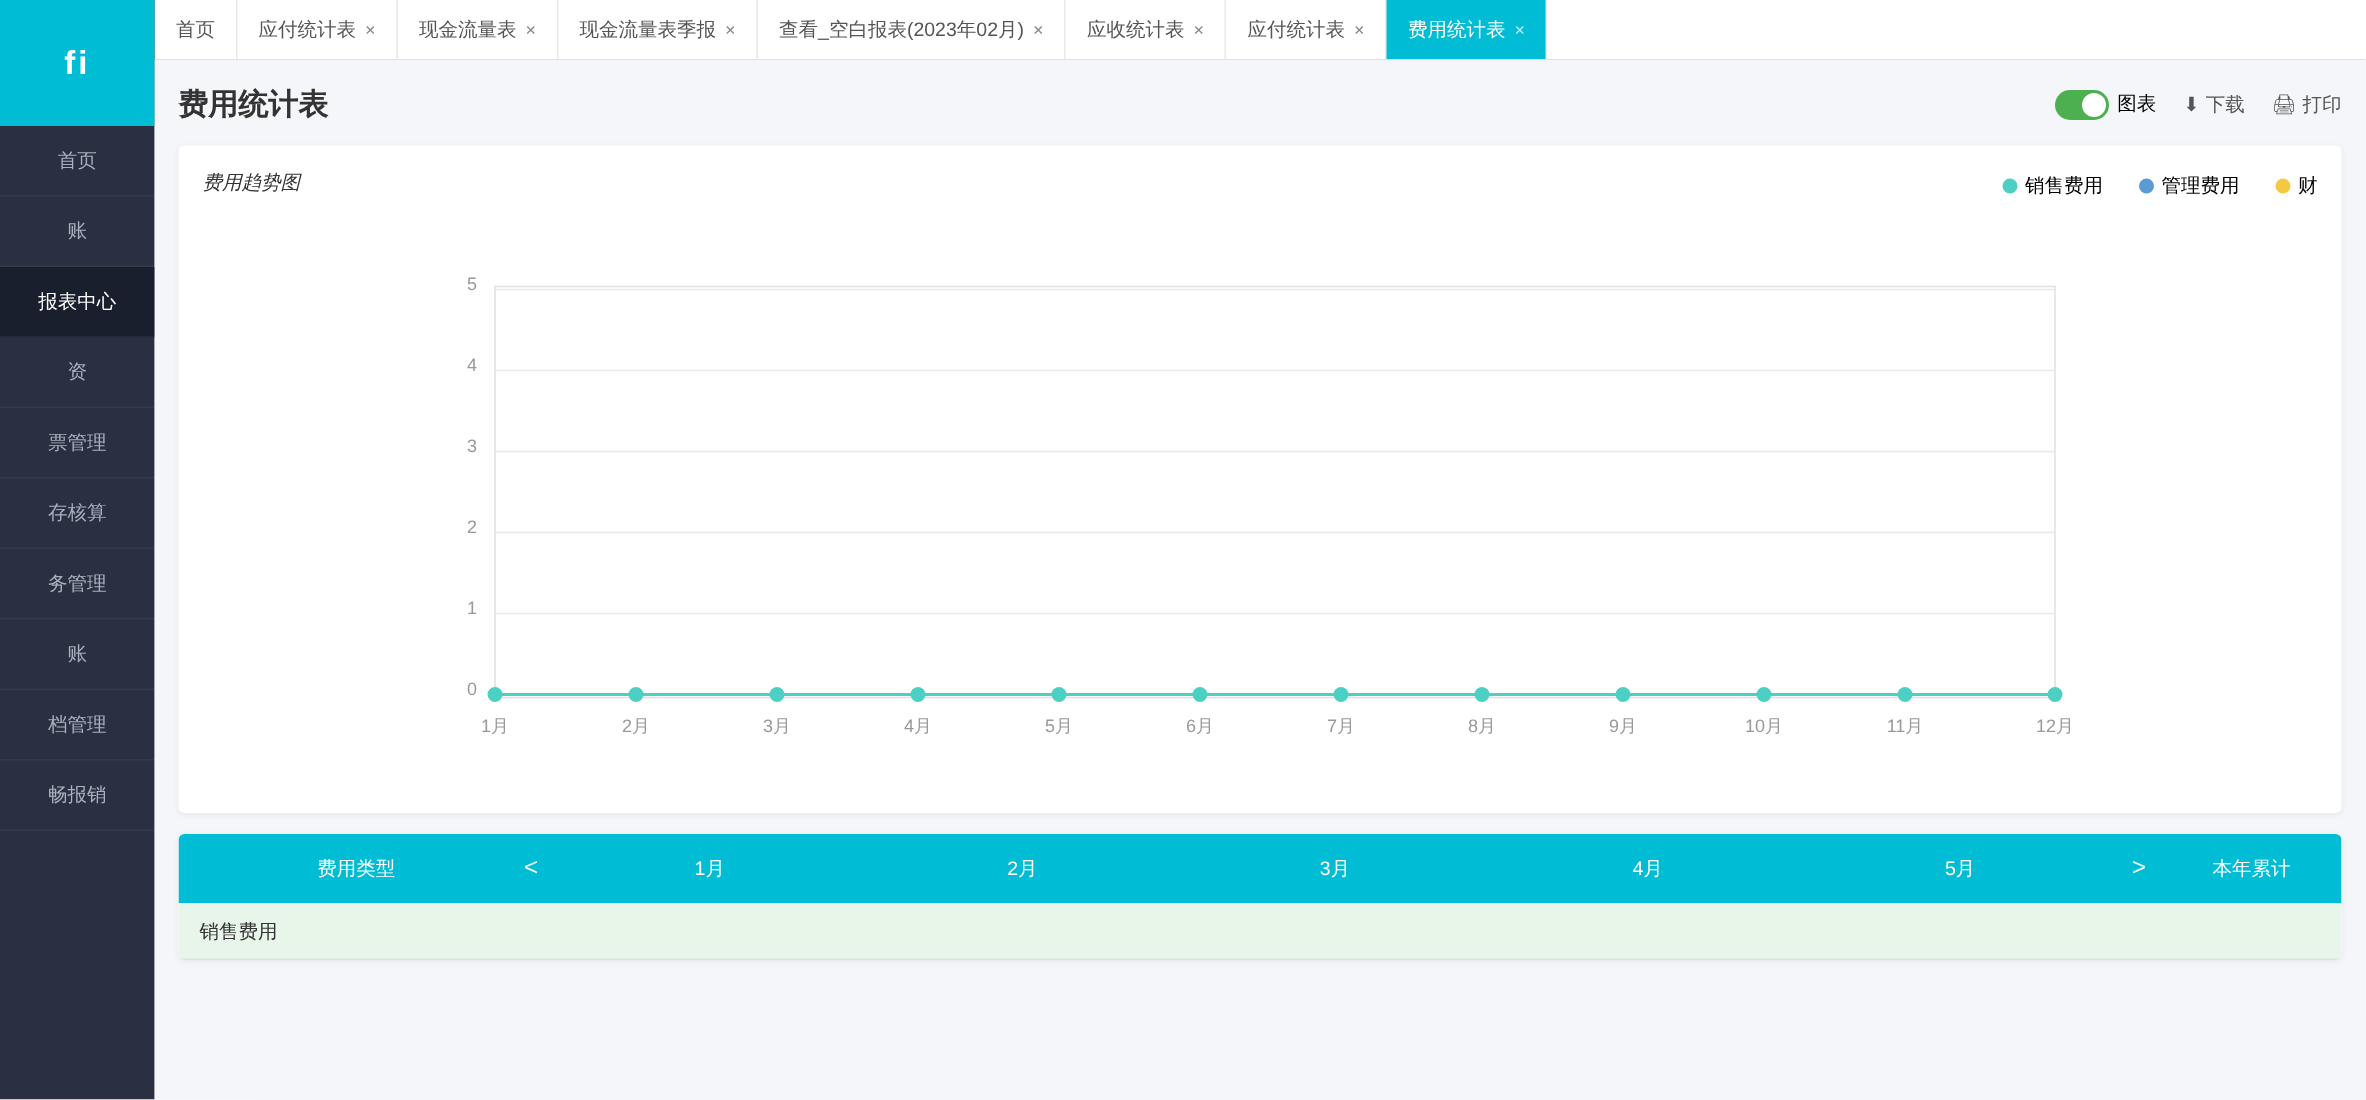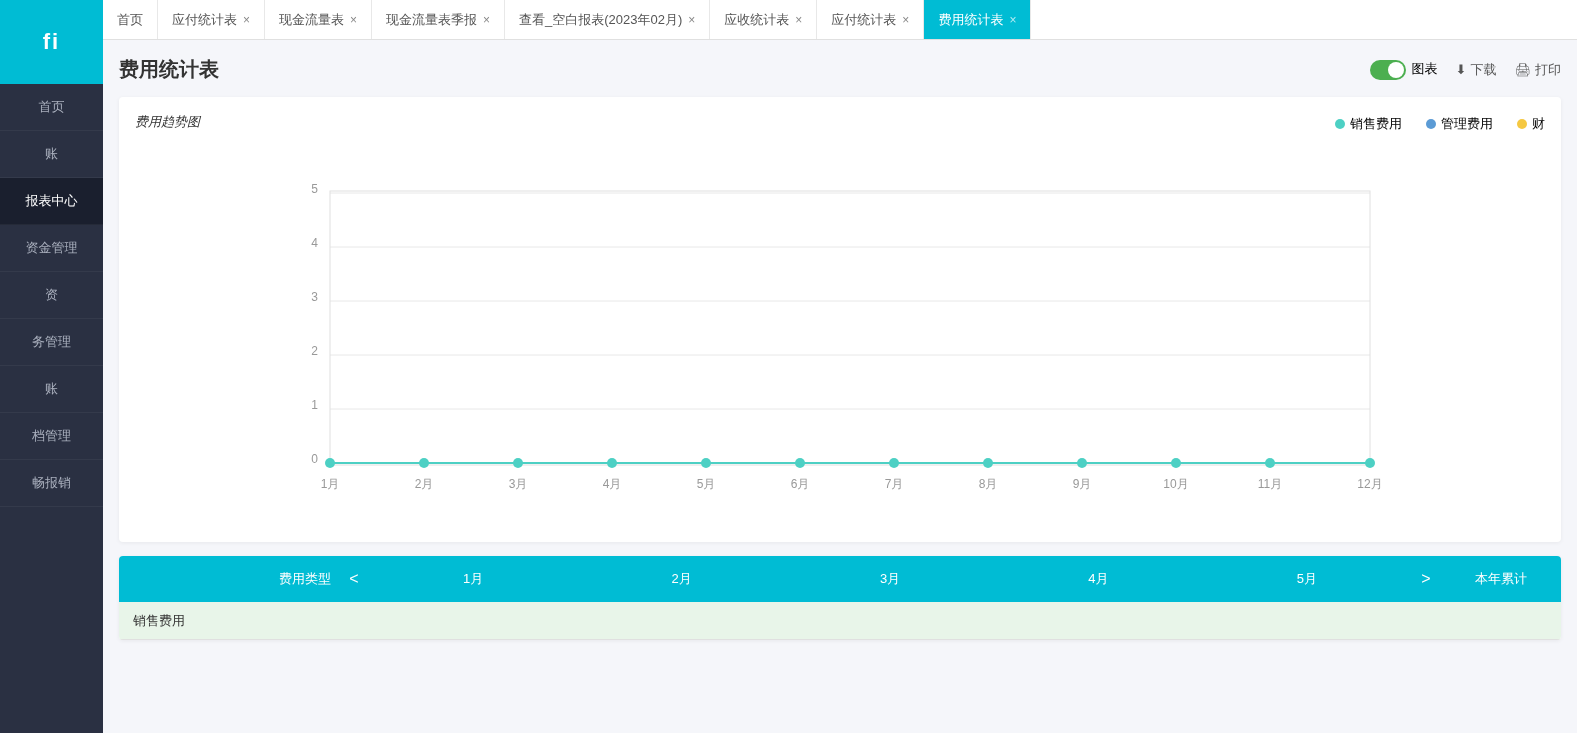--- a/index.html
+++ b/index.html
@@ -185,21 +185,21 @@
       height: 46px;
       color: #fff;
       font-size: 13px;
     }
     .th {
       text-align: center;
       padding: 0 8px;
       font-weight: normal;
     }
     .th:first-child {
-      text-align: right;
+      text-align: center;
       padding-left: 25px;
     }
     .table-row {
       background: #e8f5e9;
       display: grid;
       grid-template-columns: 220px 30px 1fr 1fr 1fr 1fr 1fr 30px 120px;
       align-items: center;
       height: 38px;
       border-bottom: 1px solid #e0e0e0;
       font-size: 13px;
@@ -224,22 +224,23 @@
     }
   </style>
 </head>
 <body>
 
 <div class="sidebar">
   <div class="sidebar-logo">fi</div>
   <div class="sidebar-item">首页</div>
   <div class="sidebar-item">账</div>
   <div class="sidebar-item active">报表中心</div>
-  <div class="sidebar-item">资金管理</div>
   <div class="sidebar-item">资</div>
+  <div class="sidebar-item">票管理</div>
+  <div class="sidebar-item">存核算</div>
   <div class="sidebar-item">务管理</div>
   <div class="sidebar-item">账</div>
   <div class="sidebar-item">档管理</div>
   <div class="sidebar-item">畅报销</div>
 </div>
 
 <div class="main">
 
   <div class="tab-bar">
     <div class="tab">

